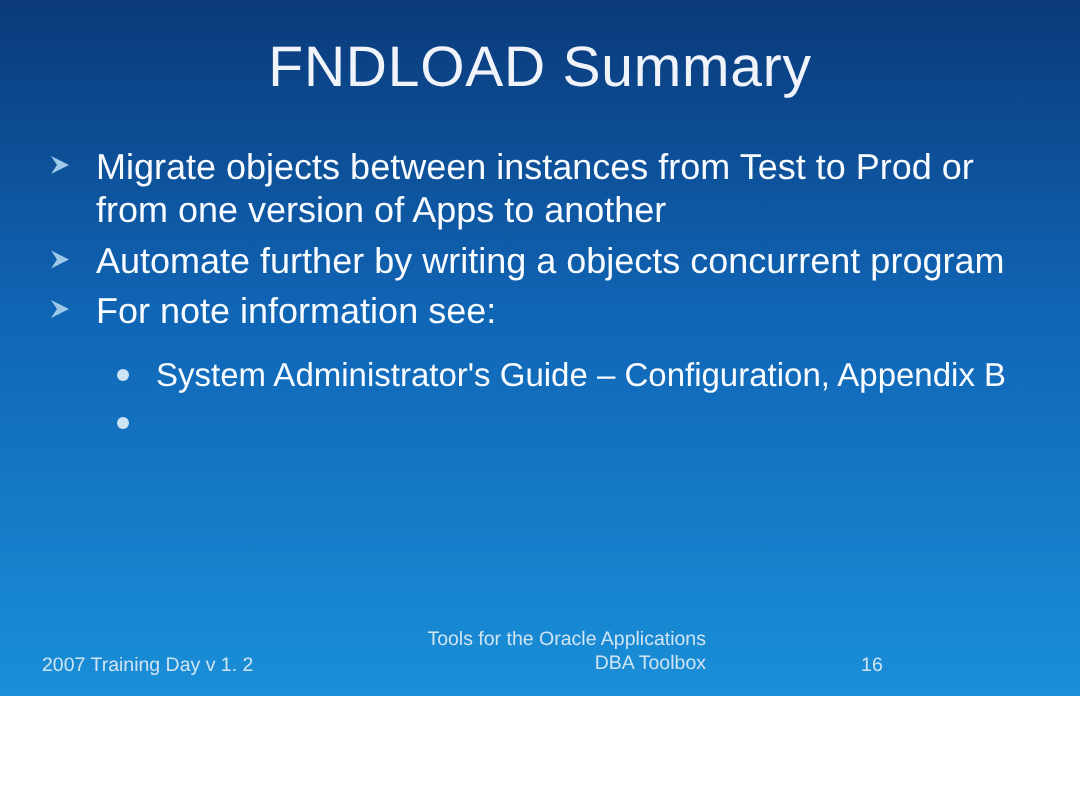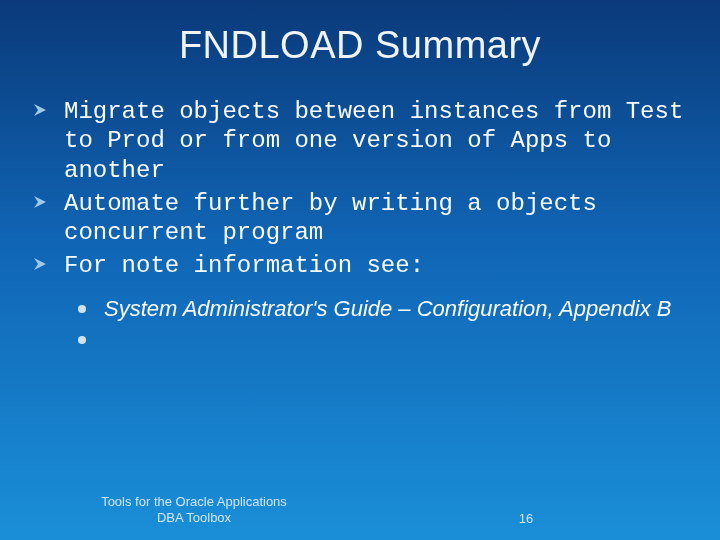--- a/index.html
+++ b/index.html
@@ -5,21 +5,21 @@
   html, body {
     margin: 0;
     padding: 0;
     width: 720px;
     height: 540px;
     overflow: hidden;
     font-family: Arial, Helvetica, sans-serif;
   }
   .slide {
     width: 720px;
-    height: 540px;
+    height: 464px;
     background: linear-gradient(180deg, #0a3a7a 0%, #1065b5 45%, #1a8fd8 100%);
     color: #ffffff;
     position: relative;
     box-sizing: border-box;
   }
   .title {
     text-align: center;
     font-size: 38px;
     padding-top: 24px;
     color: #f0f4fa;
@@ -34,38 +34,36 @@
     margin: 0;
     padding: 0;
   }
   ul.level1 > li {
     position: relative;
     padding-left: 34px;
     font-size: 24px;
     line-height: 1.22;
     margin-bottom: 4px;
     color: #f8fbff;
-    font-family: Liberation Mono, monospace;
   }
   .arrow-bullet {
     position: absolute;
     left: 2px;
     top: 5px;
     width: 16px;
     height: 16px;
     color: #9fc9e8;
   }
   .arrow-bullet svg {
     display: block;
   }
   ul.level2 {
     list-style: none;
     margin: 14px 0 0 0;
     padding: 0 0 0 48px;
-    font-style: italic;
   }
   ul.level2 > li {
     position: relative;
     padding-left: 26px;
     font-size: 22px;
     line-height: 1.25;
     margin-bottom: 4px;
     color: #f8fbff;
   }
   .dot-bullet {
@@ -87,21 +85,21 @@
     padding: 0 28px;
     font-size: 13px;
     color: #cfe4f3;
   }
   .footer-left {
     flex: 1;
     text-align: left;
   }
   .footer-center {
     flex: 1;
-    text-align: center;
+    text-align: right;
     line-height: 1.25;
   }
   .footer-right {
     flex: 1;
     text-align: center;
   }
 </style>
 </head>
 <body>
 
@@ -147,20 +145,21 @@
         <span class="dot-bullet"></span>
         <span>System Administrator's Guide – Configuration, Appendix B</span>
       </li>
       <li>
         <span class="dot-bullet"></span>
       </li>
     </ul>
   </div>
 
   <div class="footer">
+    <div class="footer-left">2007 Training Day v 1. 2</div>
     <div class="footer-center">
       <span>Tools for the Oracle Applications</span><br>
       <span>DBA Toolbox</span>
     </div>
     <div class="footer-right">16</div>
   </div>
 
 </div>
 
 </body></html>

